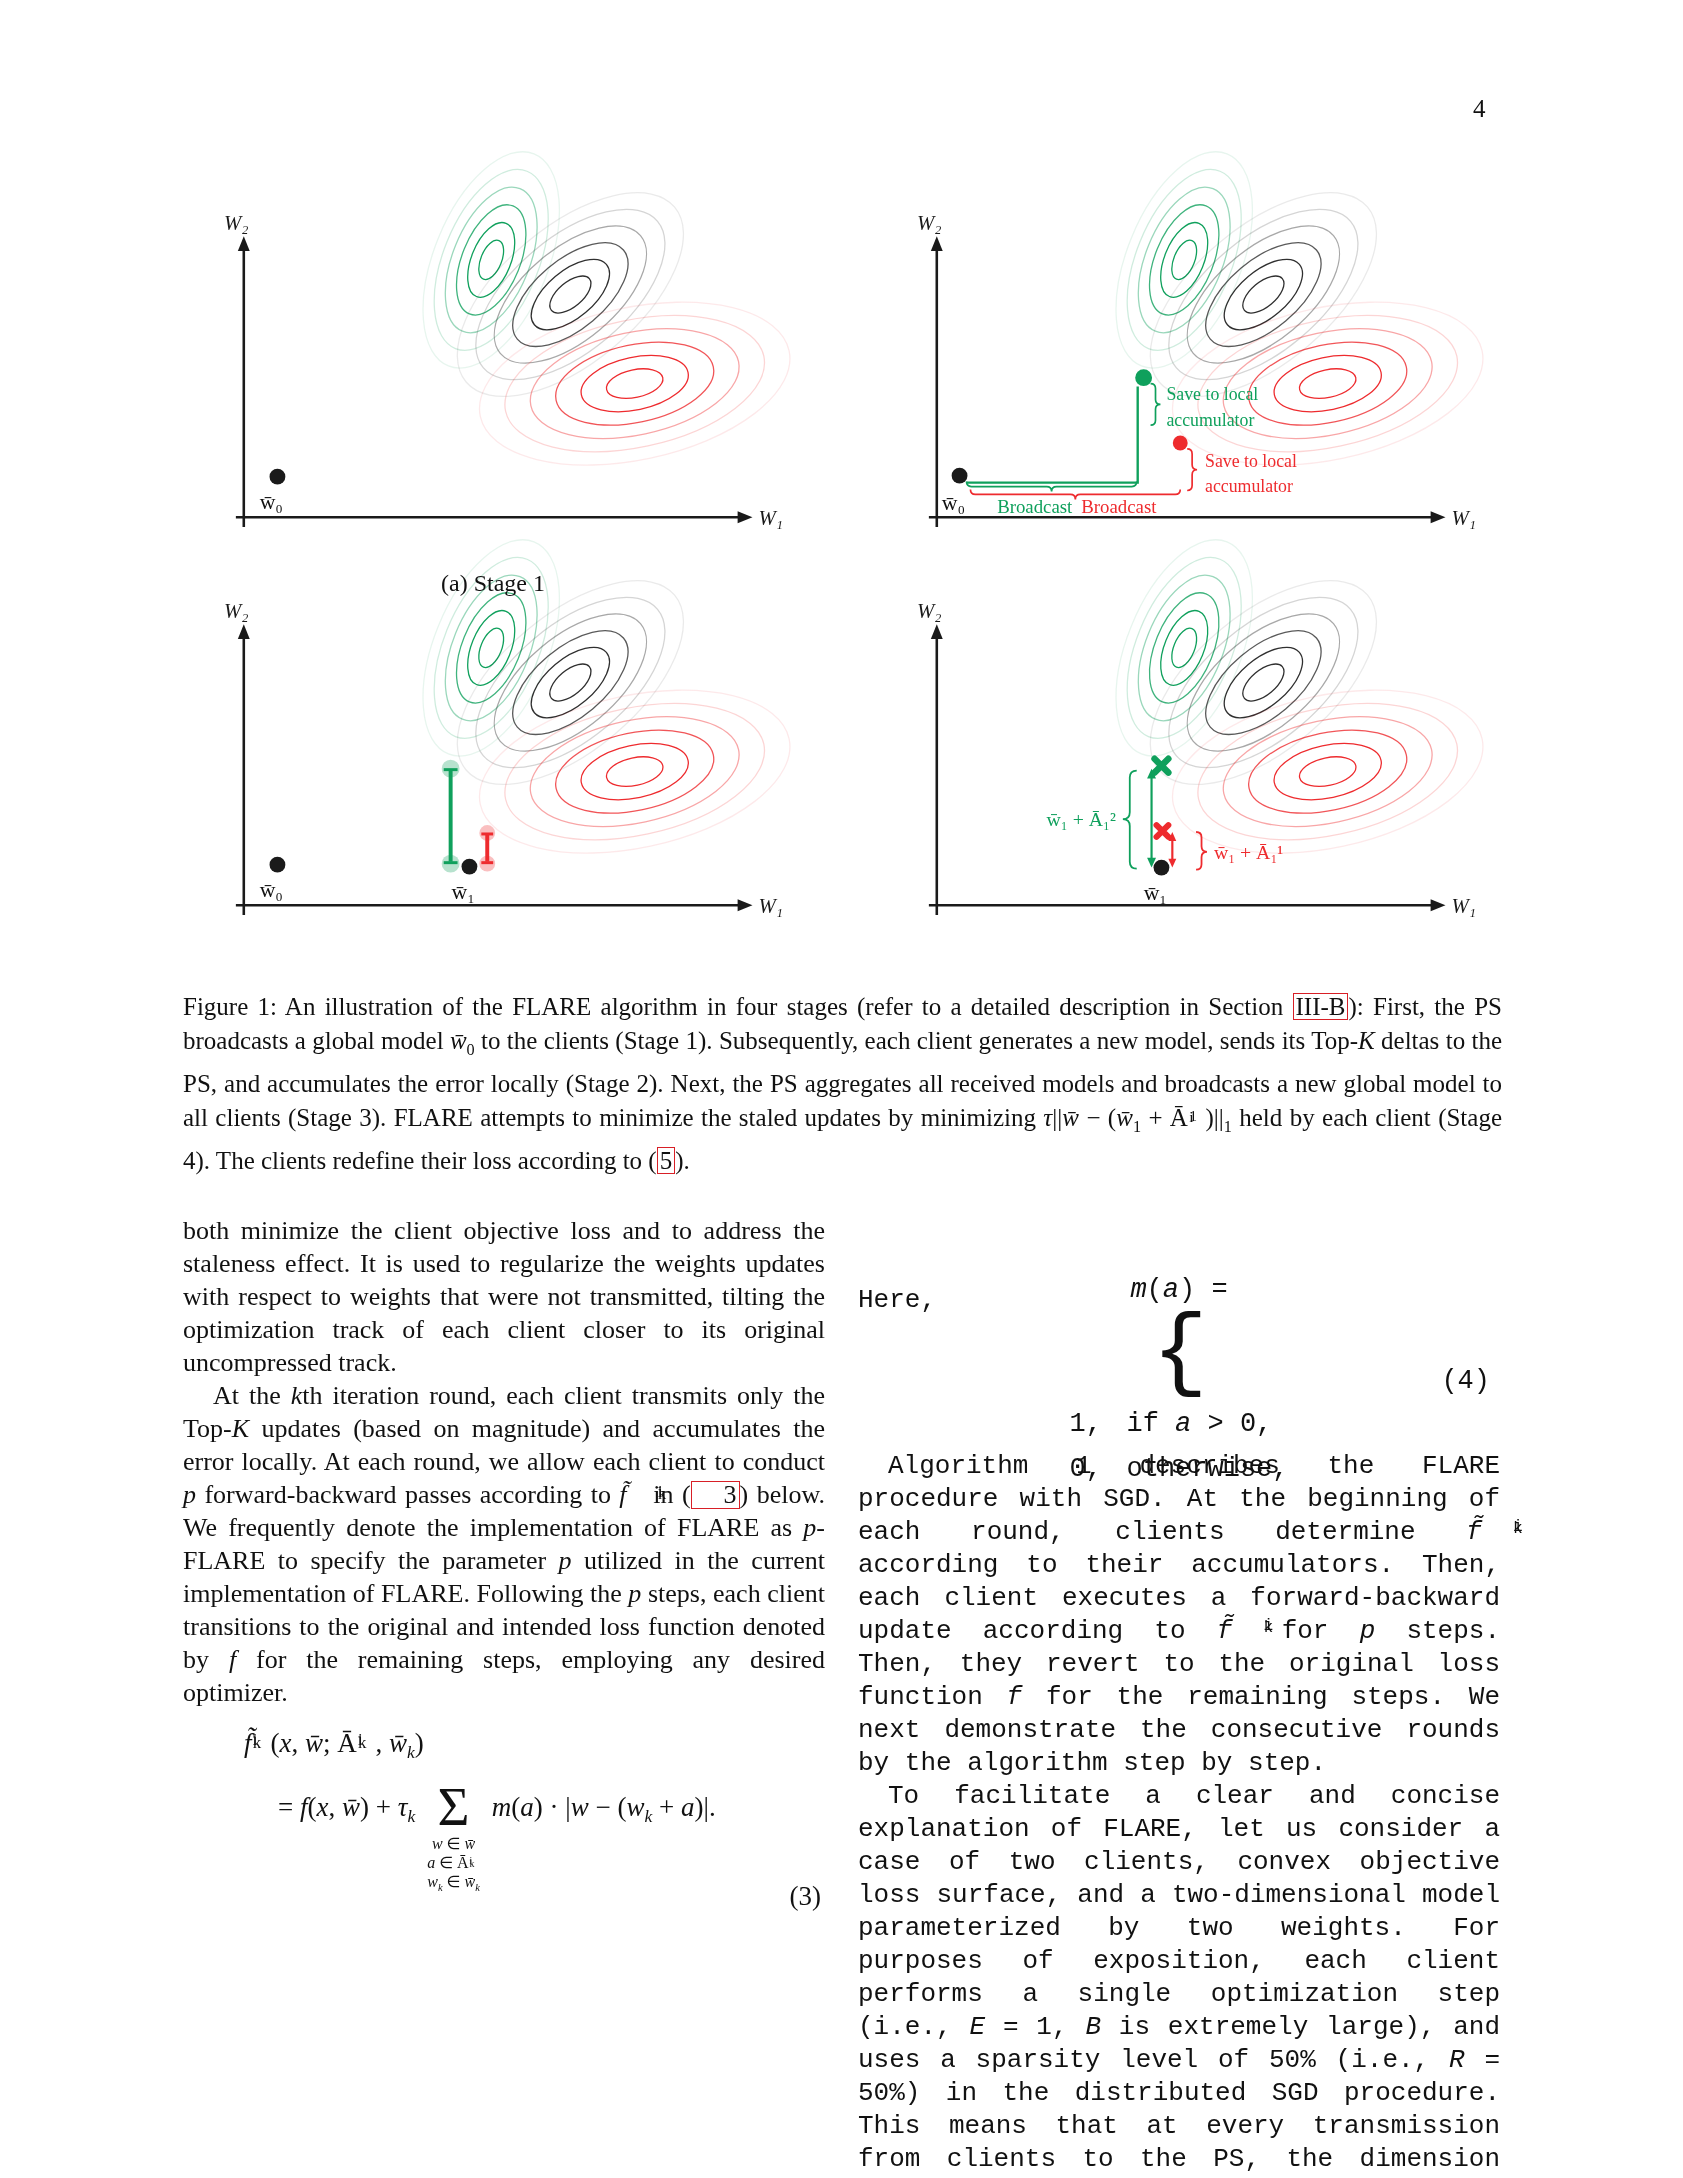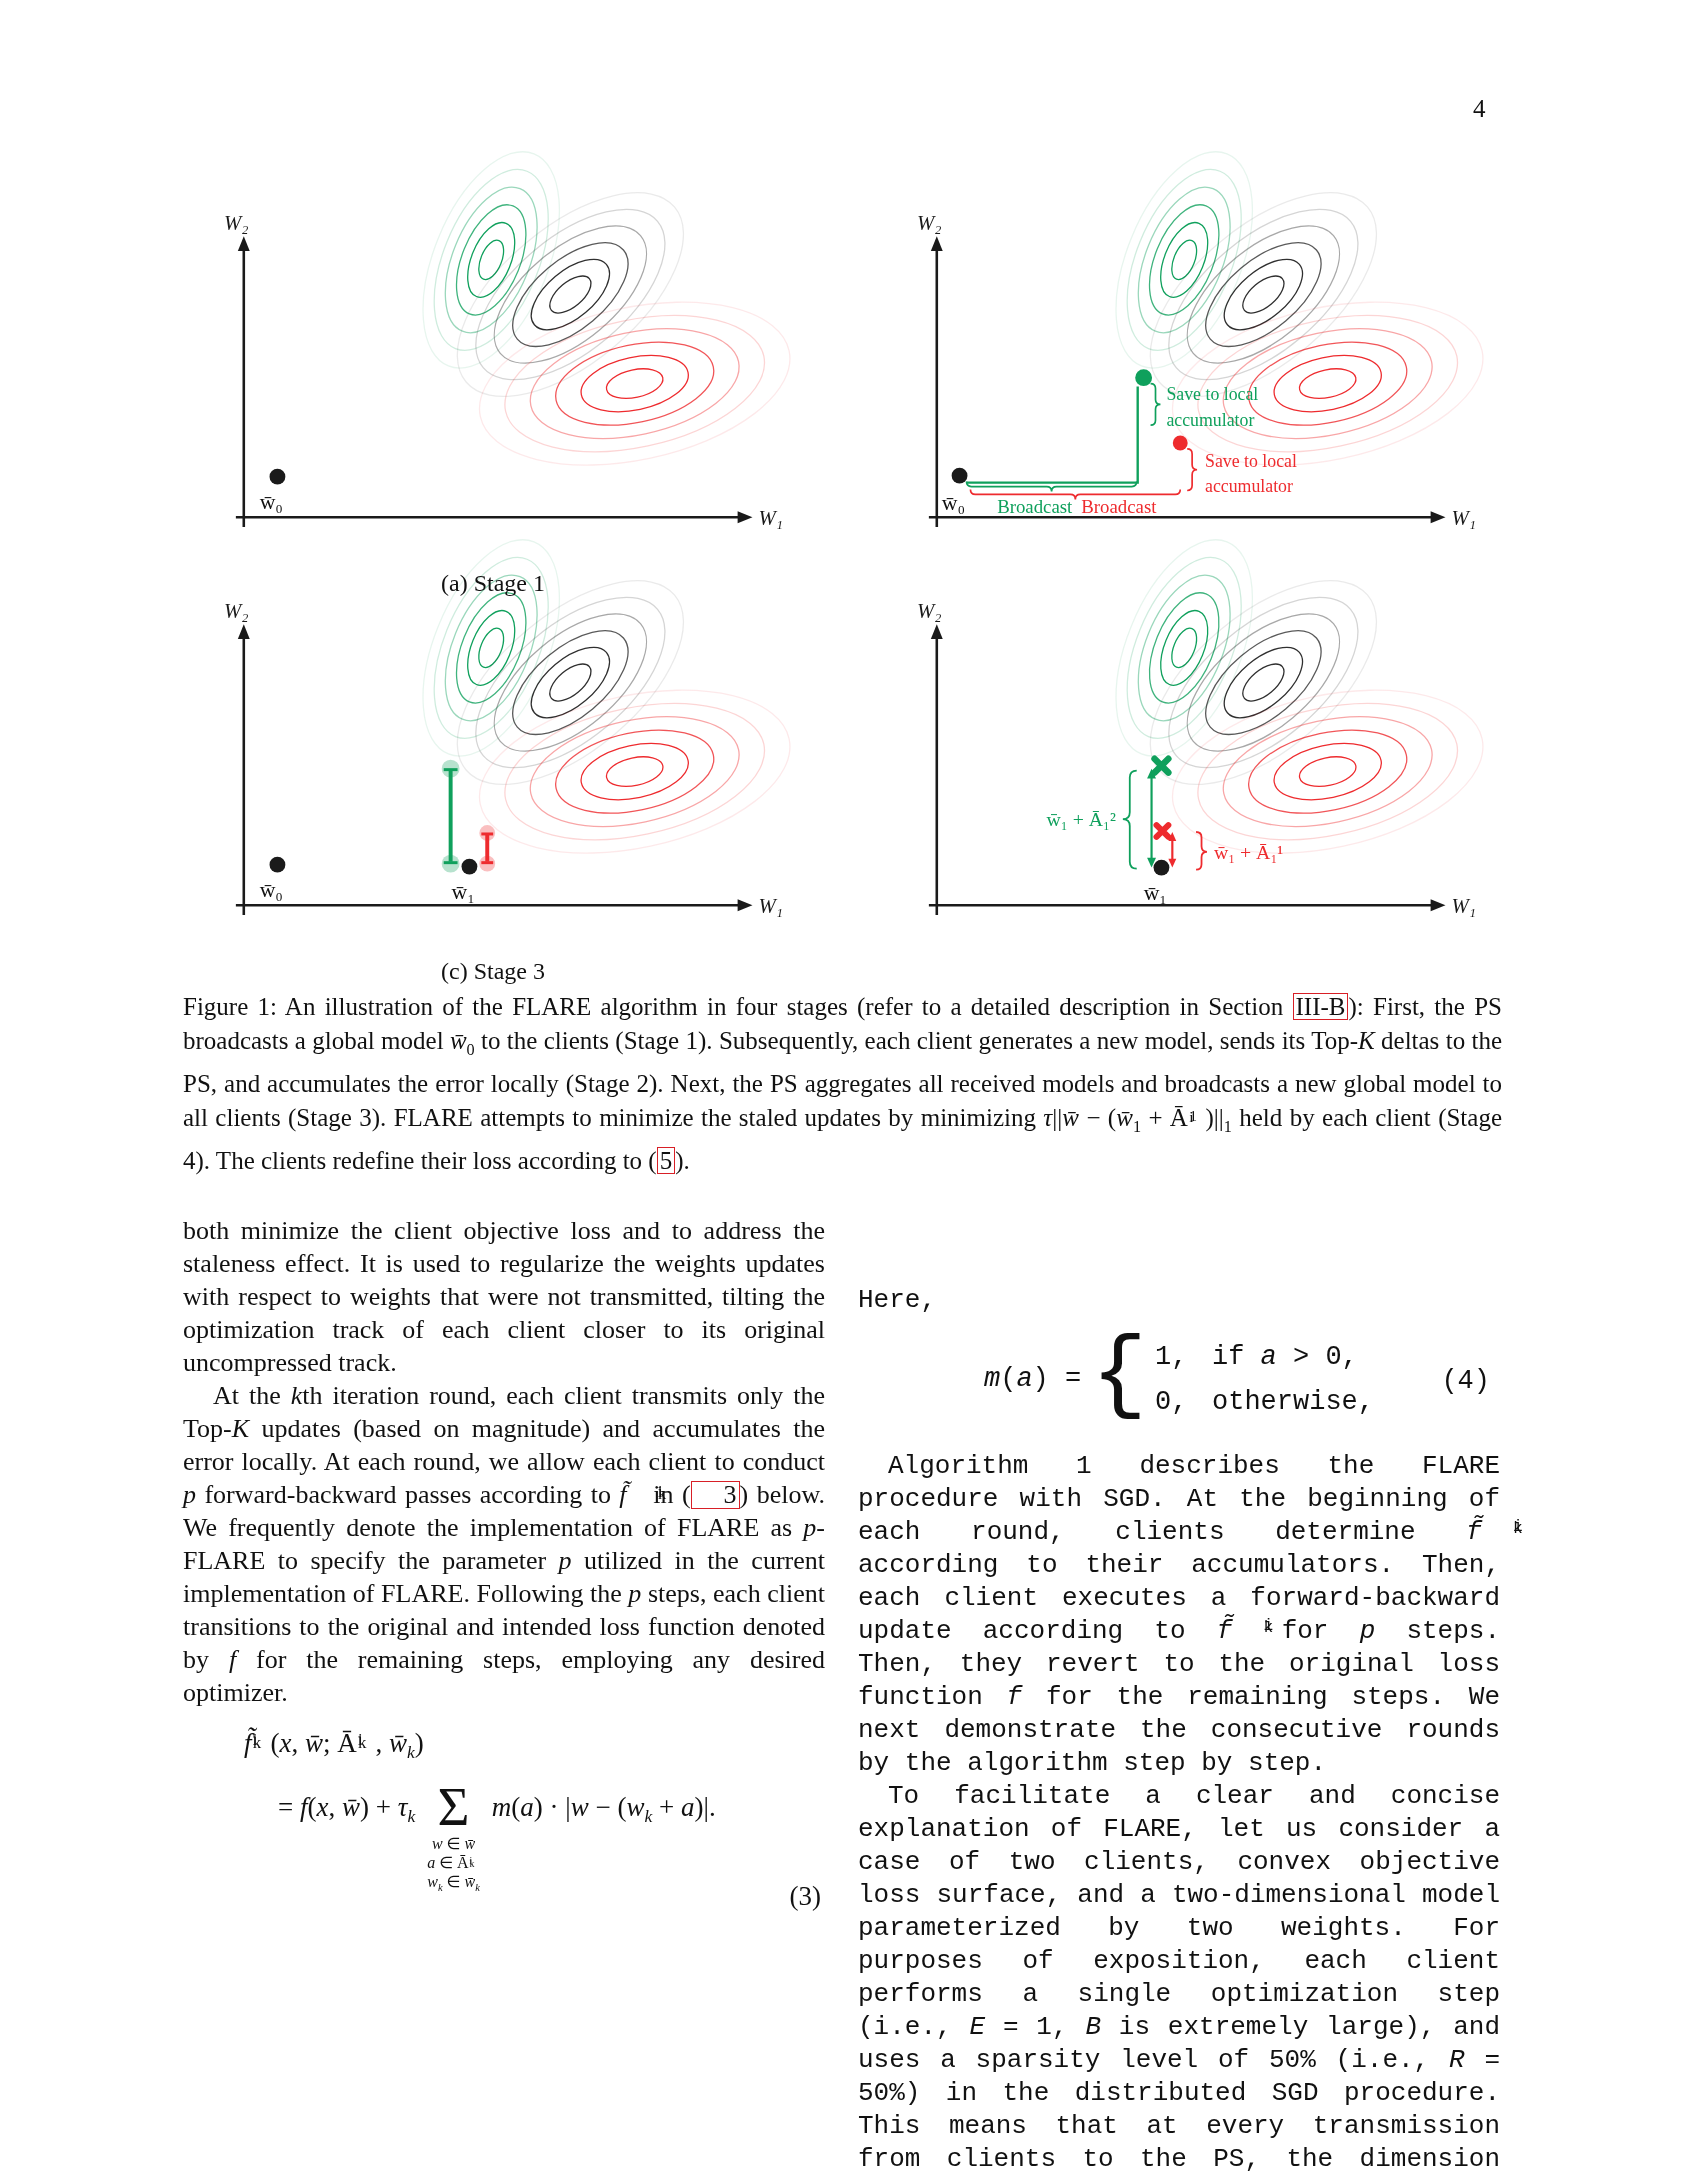--- a/index.html
+++ b/index.html
@@ -53,21 +53,21 @@
   .col p.noind{text-indent:0;}
   .col h3{margin:44px 0 22px 0; font-size:26px; font-style:italic; font-weight:normal; text-indent:0;}
   sub,sup{font-size:65%;}
 
   
   .ss{display:inline-block; position:relative; width:.7em; height:1em; vertical-align:-0.25em;}
   .ss sup{position:absolute; top:-0.5em; left:.08em; font-size:62%;}
   .ss sub{position:absolute; bottom:-0.02em; left:.08em; font-size:62%;}
 
   
-  .equation{position:relative; font-size:27px;}
+  .equation{position:relative; font-size:27px;flex-direction:column;}
   .eq3{margin-top:18px; height:190px;}
   .eq3-l1{margin-left:61px;}
   .eq3-l2{display:flex; align-items:flex-start; margin-left:95px; margin-top:12px;}
   .eq3-l2 .flat{padding-top:10px; white-space:nowrap;}
   .sigma-block{display:inline-flex; flex-direction:column; align-items:center; margin:0 12px;}
   .sigma{font-size:55px; line-height:51px;}
   .limits{display:flex; flex-direction:column; align-items:center; font-size:16px; line-height:19px; margin-top:2px;}
   .eqnum{position:absolute;}
   .eq3num{right:4px; bottom:4px;}
 
@@ -252,21 +252,20 @@
     <text class="mlbl-g" x="201" y="302" text-anchor="end">w̄₁ + Ā₁²</text>
 
     <path class="lr" stroke-width="1.8" d="M282,308 Q287.5,308 287.5,313.5 L287.5,322.5 Q287.5,328 293,328 Q287.5,328 287.5,333.5 L287.5,340.5 Q287.5,346 282,346"></path>
     <text class="mlbl-r" x="300" y="335">w̄₁ + Ā₁¹</text>
 
     <circle class="ink" cx="247" cy="344" r="8"></circle>
     <text class="wlbl" x="229" y="377">w̄₁</text>
   </svg>
 
   <div class="subcap" id="cap-a">(a) Stage 1</div>
-  <div class="subcap" id="cap-c">(c) Stage 3</div>
 
   <div class="figcaption">Figure 1: An illustration of the FLARE algorithm in four stages (refer to a detailed description in Section <span class="refbox">III-B</span>): First, the PS broadcasts a global model <i>w̄</i><sub>0</sub> to the clients (Stage 1). Subsequently, each client generates a new model, sends its Top-<i>K</i> deltas to the PS, and accumulates the error locally (Stage 2). Next, the PS aggregates all received models and broadcasts a new global model to all clients (Stage 3). FLARE attempts to minimize the staled updates by minimizing <i>τ</i>||<i>w̄</i> − (<i>w̄</i><sub>1</sub> + Ā<span class="ss"><sup>i</sup><sub>1</sub></span>)||<sub>1</sub> held by each client (Stage 4). The clients redefine their loss according to (<span class="refbox">5</span>).</div>
 
   <div class="col col-left">
     <p class="noind">both minimize the client objective loss and to address the staleness effect. It is used to regularize the weights updates with respect to weights that were not transmitted, tilting the optimization track of each client closer to its original uncompressed track.</p>
     <p>At the <i>k</i>th iteration round, each client transmits only the Top-<i>K</i> updates (based on magnitude) and accumulates the error locally. At each round, we allow each client to conduct <i>p</i> forward-backward passes according to <i>f̃</i><span class="ss"><sup>i</sup><sub>k</sub></span> in (<span class="refbox">3</span>) below. We frequently denote the implementation of FLARE as <i>p</i>-FLARE to specify the parameter <i>p</i> utilized in the current implementation of FLARE. Following the <i>p</i> steps, each client transitions to the original and intended loss function denoted by <i>f</i> for the remaining steps, employing any desired optimizer.</p>
 
     <div class="equation eq3">
       <div class="eq3-l1"><i>f̃</i><span class="ss"><sup>i</sup><sub>k</sub></span>(<i>x</i>, <i>w̄</i>; Ā<span class="ss"><sup>i</sup><sub>k</sub></span>, <i>w̄<sub>k</sub></i>)</div>
       <div class="eq3-l2">

